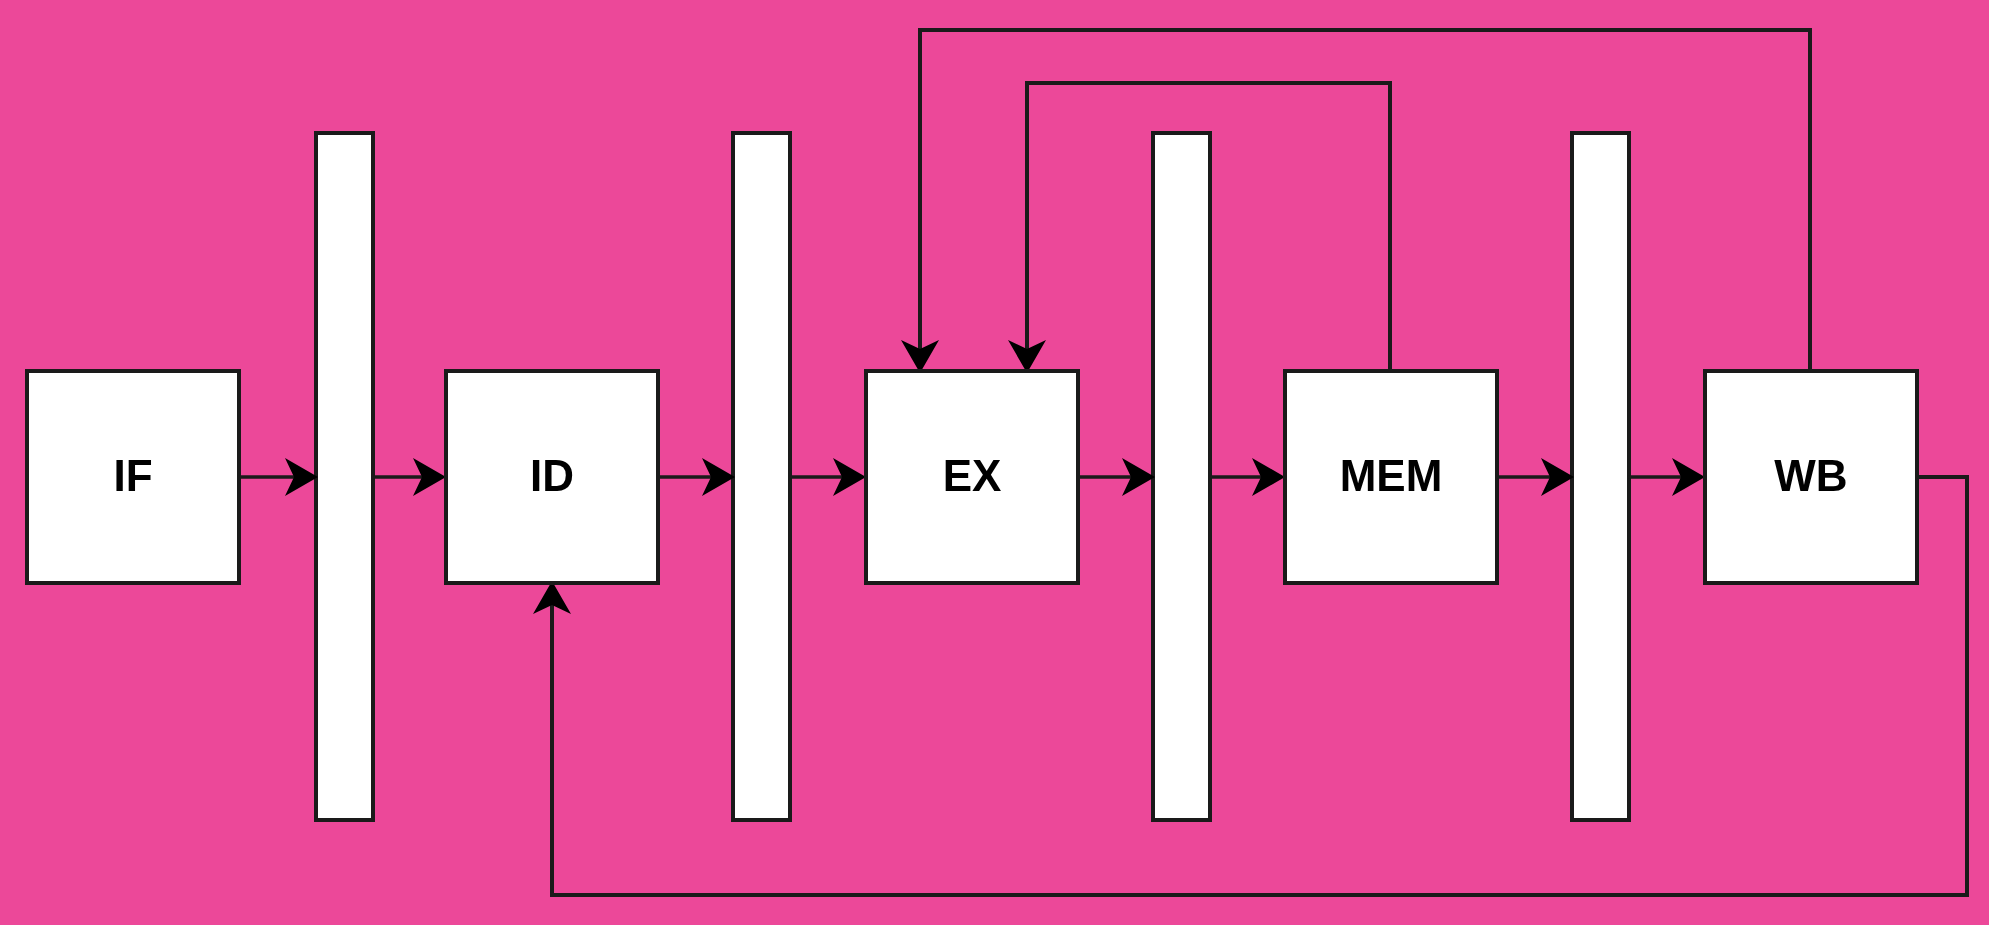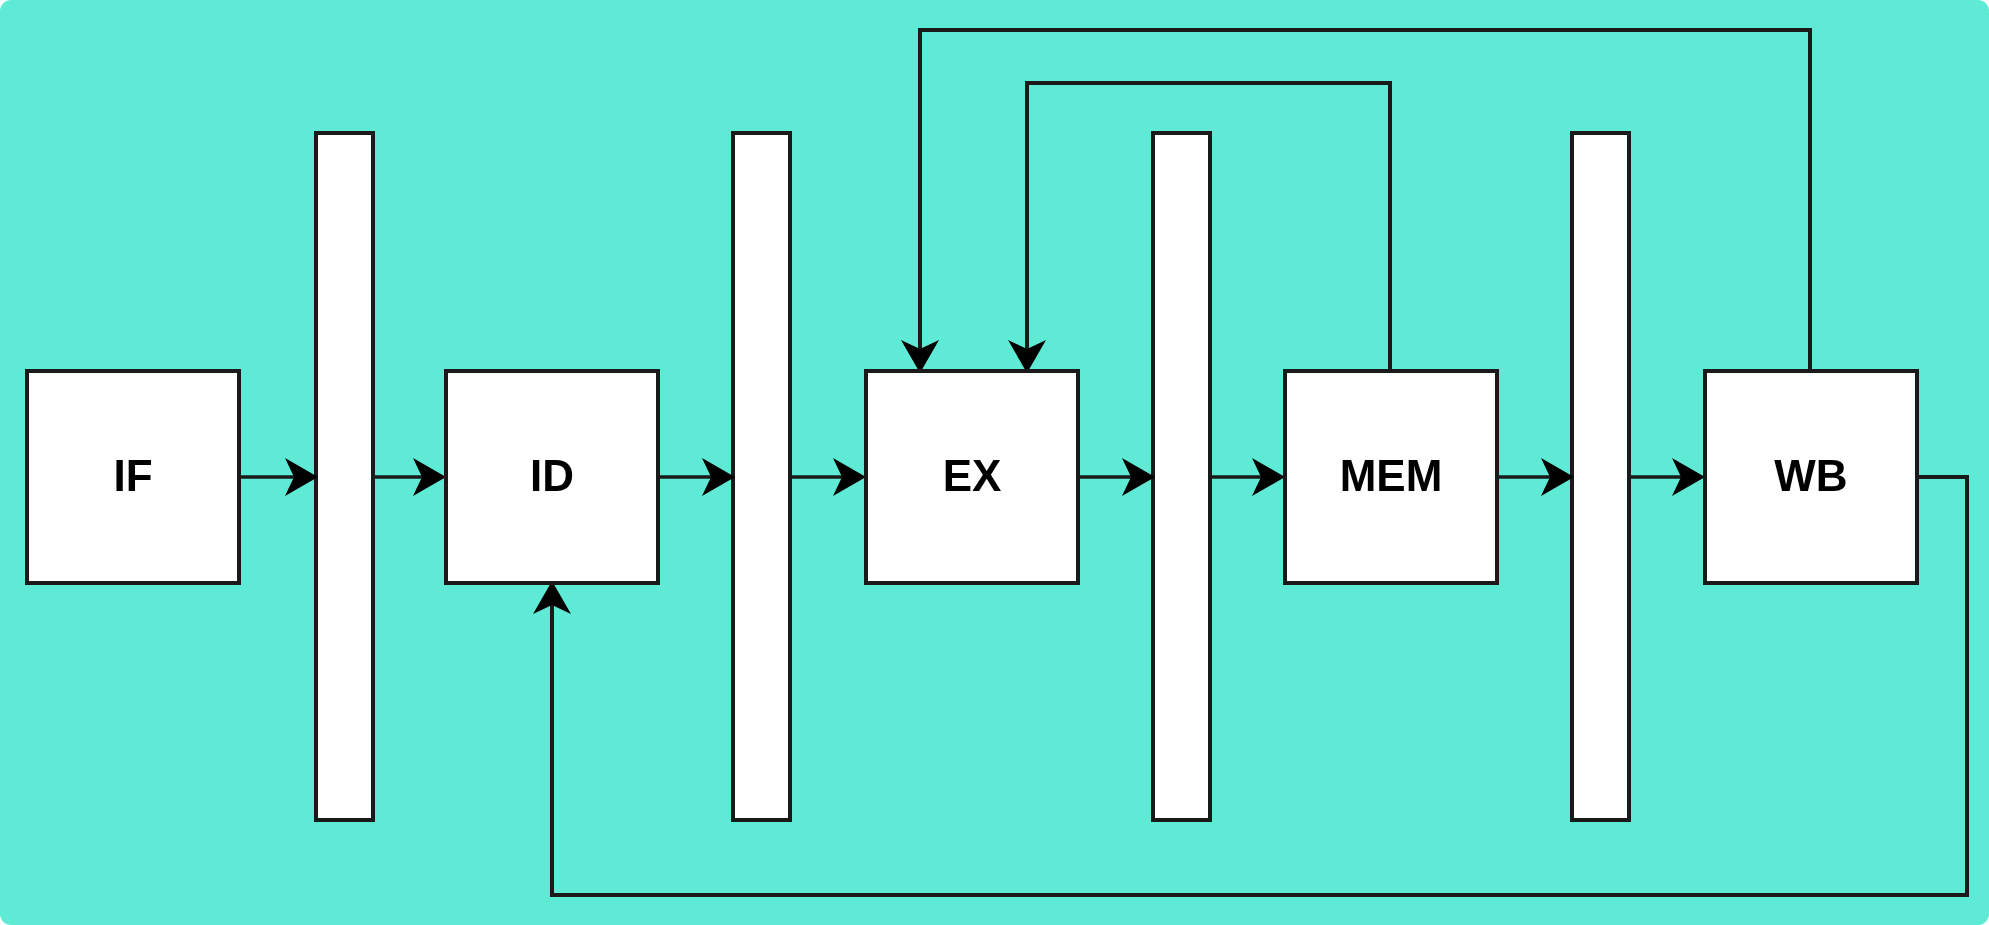--- a/index.html
+++ b/index.html
@@ -8,23 +8,22 @@
     padding: 0;
     background: #ffffff;
   }
   body {
     font-family: "Liberation Sans", sans-serif;
   }
   #canvas {
     position: relative;
     width: 1989px;
     height: 925px;
-    background: #5eead4;
+    background: #ec4899;
     overflow: hidden;
-    border-radius: 11px;
   }
   #diagram-svg {
     position: absolute;
     left: 0;
     top: 0;
     width: 1989px;
     height: 925px;
     display: block;
   }
   .stage-box {

